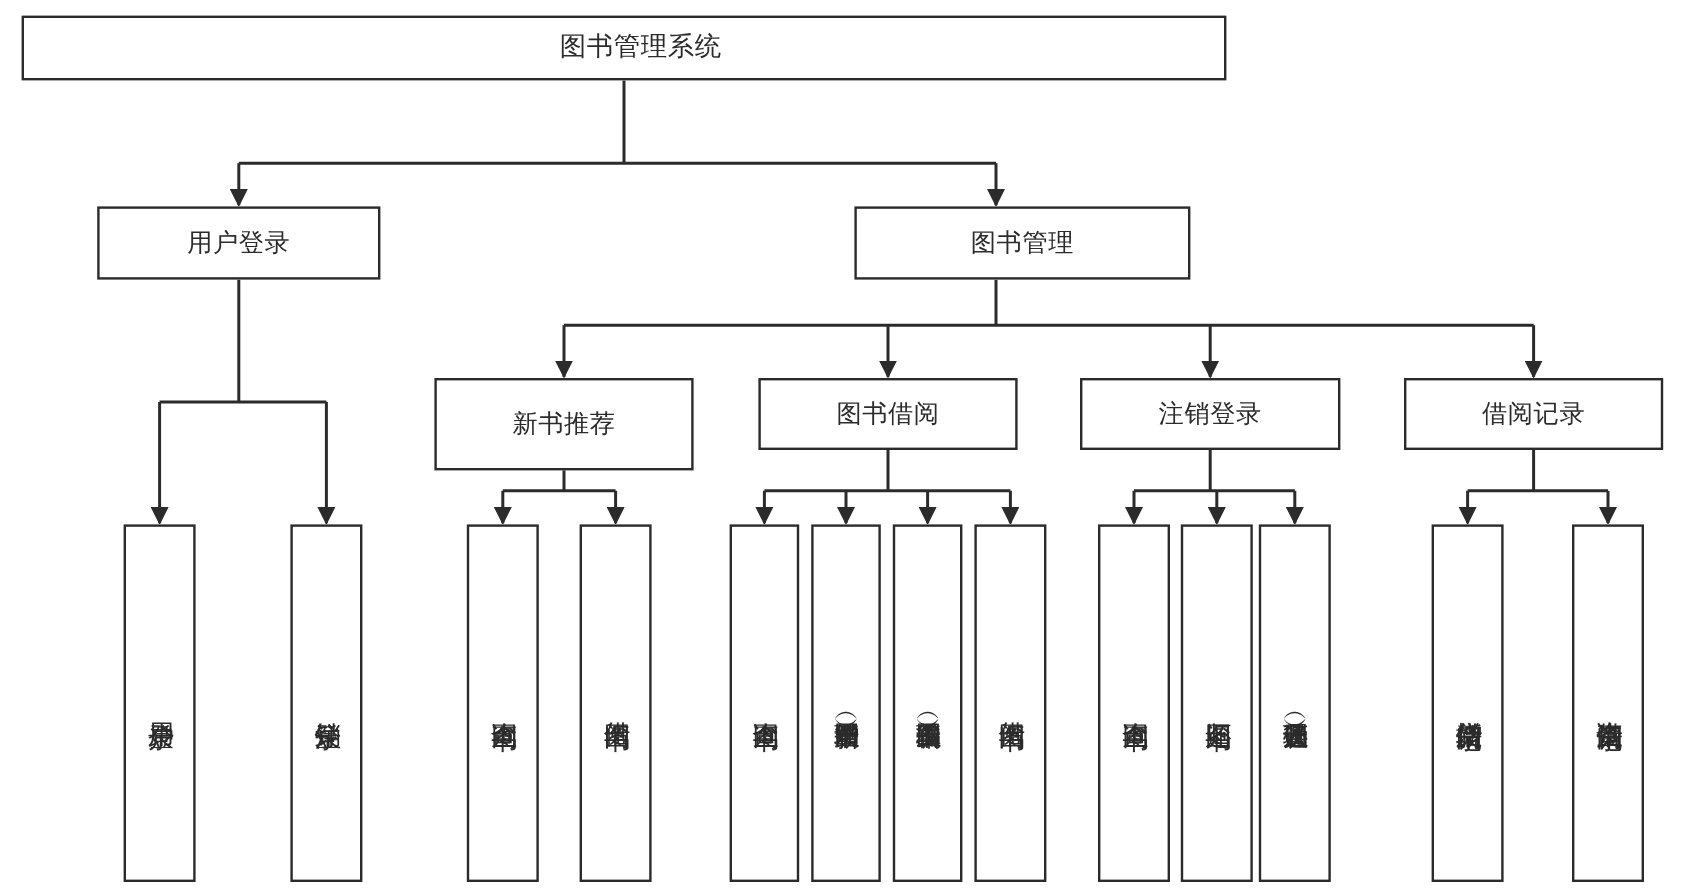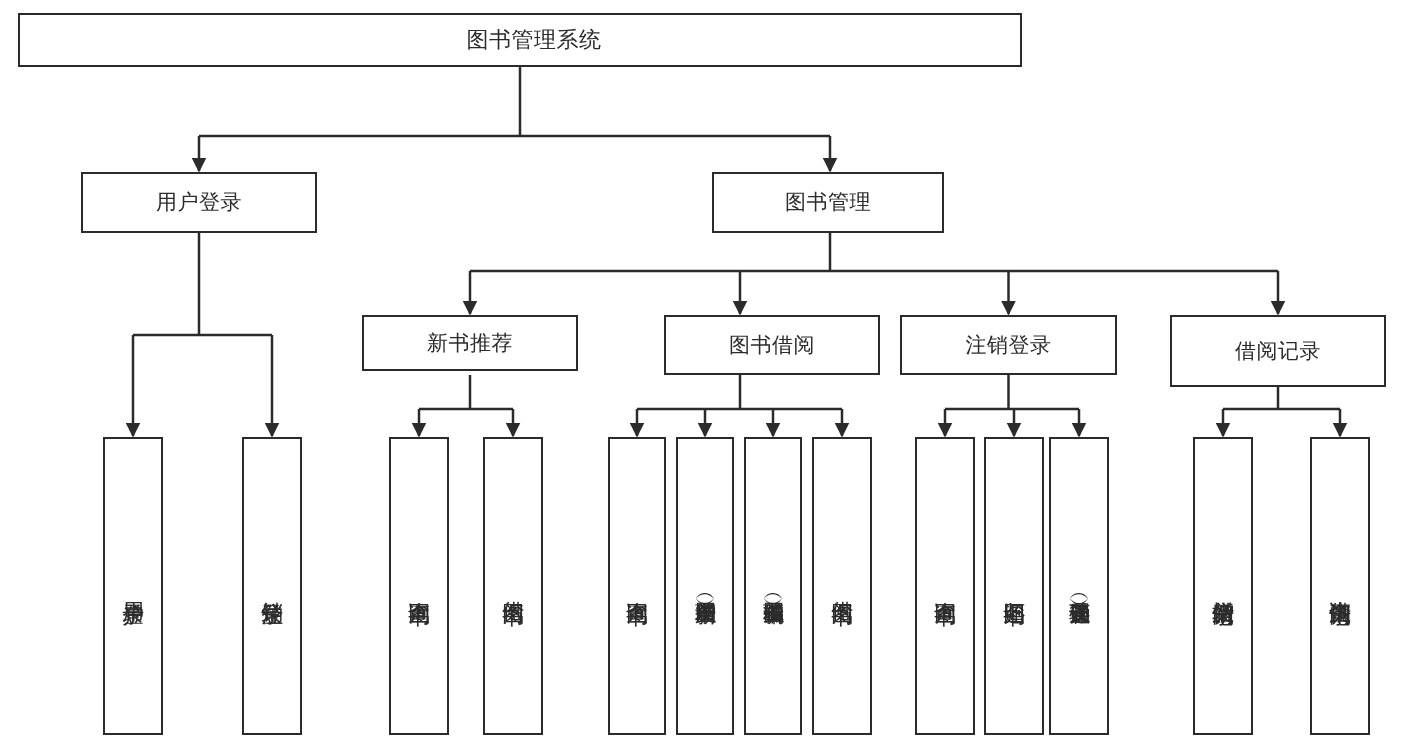--- a/index.html
+++ b/index.html
@@ -118,33 +118,33 @@
       </g>
   </svg>
 
   <div id="nodes">
       <div class="node root" style="left: 18px; top: 13px; width: 1004px; height: 54px; padding-left: 28px;">
         <span class="label">图书管理系统</span>
       </div>
       <div class="node" style="left: 81px; top: 172px; width: 236px; height: 61px;">
         <span class="label">用户登录</span>
       </div>
-      <div class="node" style="left: 712px; top: 172px; width: 232px; height: 61px;">
+      <div class="node" style="left: 712px; top: 172px; width: 280px; height: 61px;">
         <span class="label">图书管理</span>
       </div>
-      <div class="node" style="left: 362px; top: 315px; width: 216px; height: 56px;">
+      <div class="node" style="left: 362px; top: 315px; width: 216px; height: 77px;">
         <span class="label">新书推荐</span>
       </div>
-      <div class="node" style="left: 632px; top: 315px; width: 216px; height: 60px; margin-left: 32px;">
+      <div class="node" style="left: 632px; top: 315px; width: 216px; height: 60px;">
         <span class="label">图书借阅</span>
       </div>
       <div class="node" style="left: 900px; top: 315px; width: 217px; height: 60px;">
         <span class="label">注销登录</span>
       </div>
-      <div class="node" style="left: 1170px; top: 315px; width: 216px; height: 72px;">
+      <div class="node" style="left: 1170px; top: 315px; width: 216px; height: 60px;">
         <span class="label">借阅记录</span>
       </div>
       <div class="node leaf" style="left: 103px; top: 437px; width: 60px; height: 298px;">
         <span class="label">用户登录</span>
       </div>
       <div class="node leaf" style="left: 242px; top: 437px; width: 60px; height: 298px;">
         <span class="label">注销登录</span>
       </div>
       <div class="node leaf" style="left: 389px; top: 437px; width: 60px; height: 298px;">
         <span class="label">查询图书</span>

